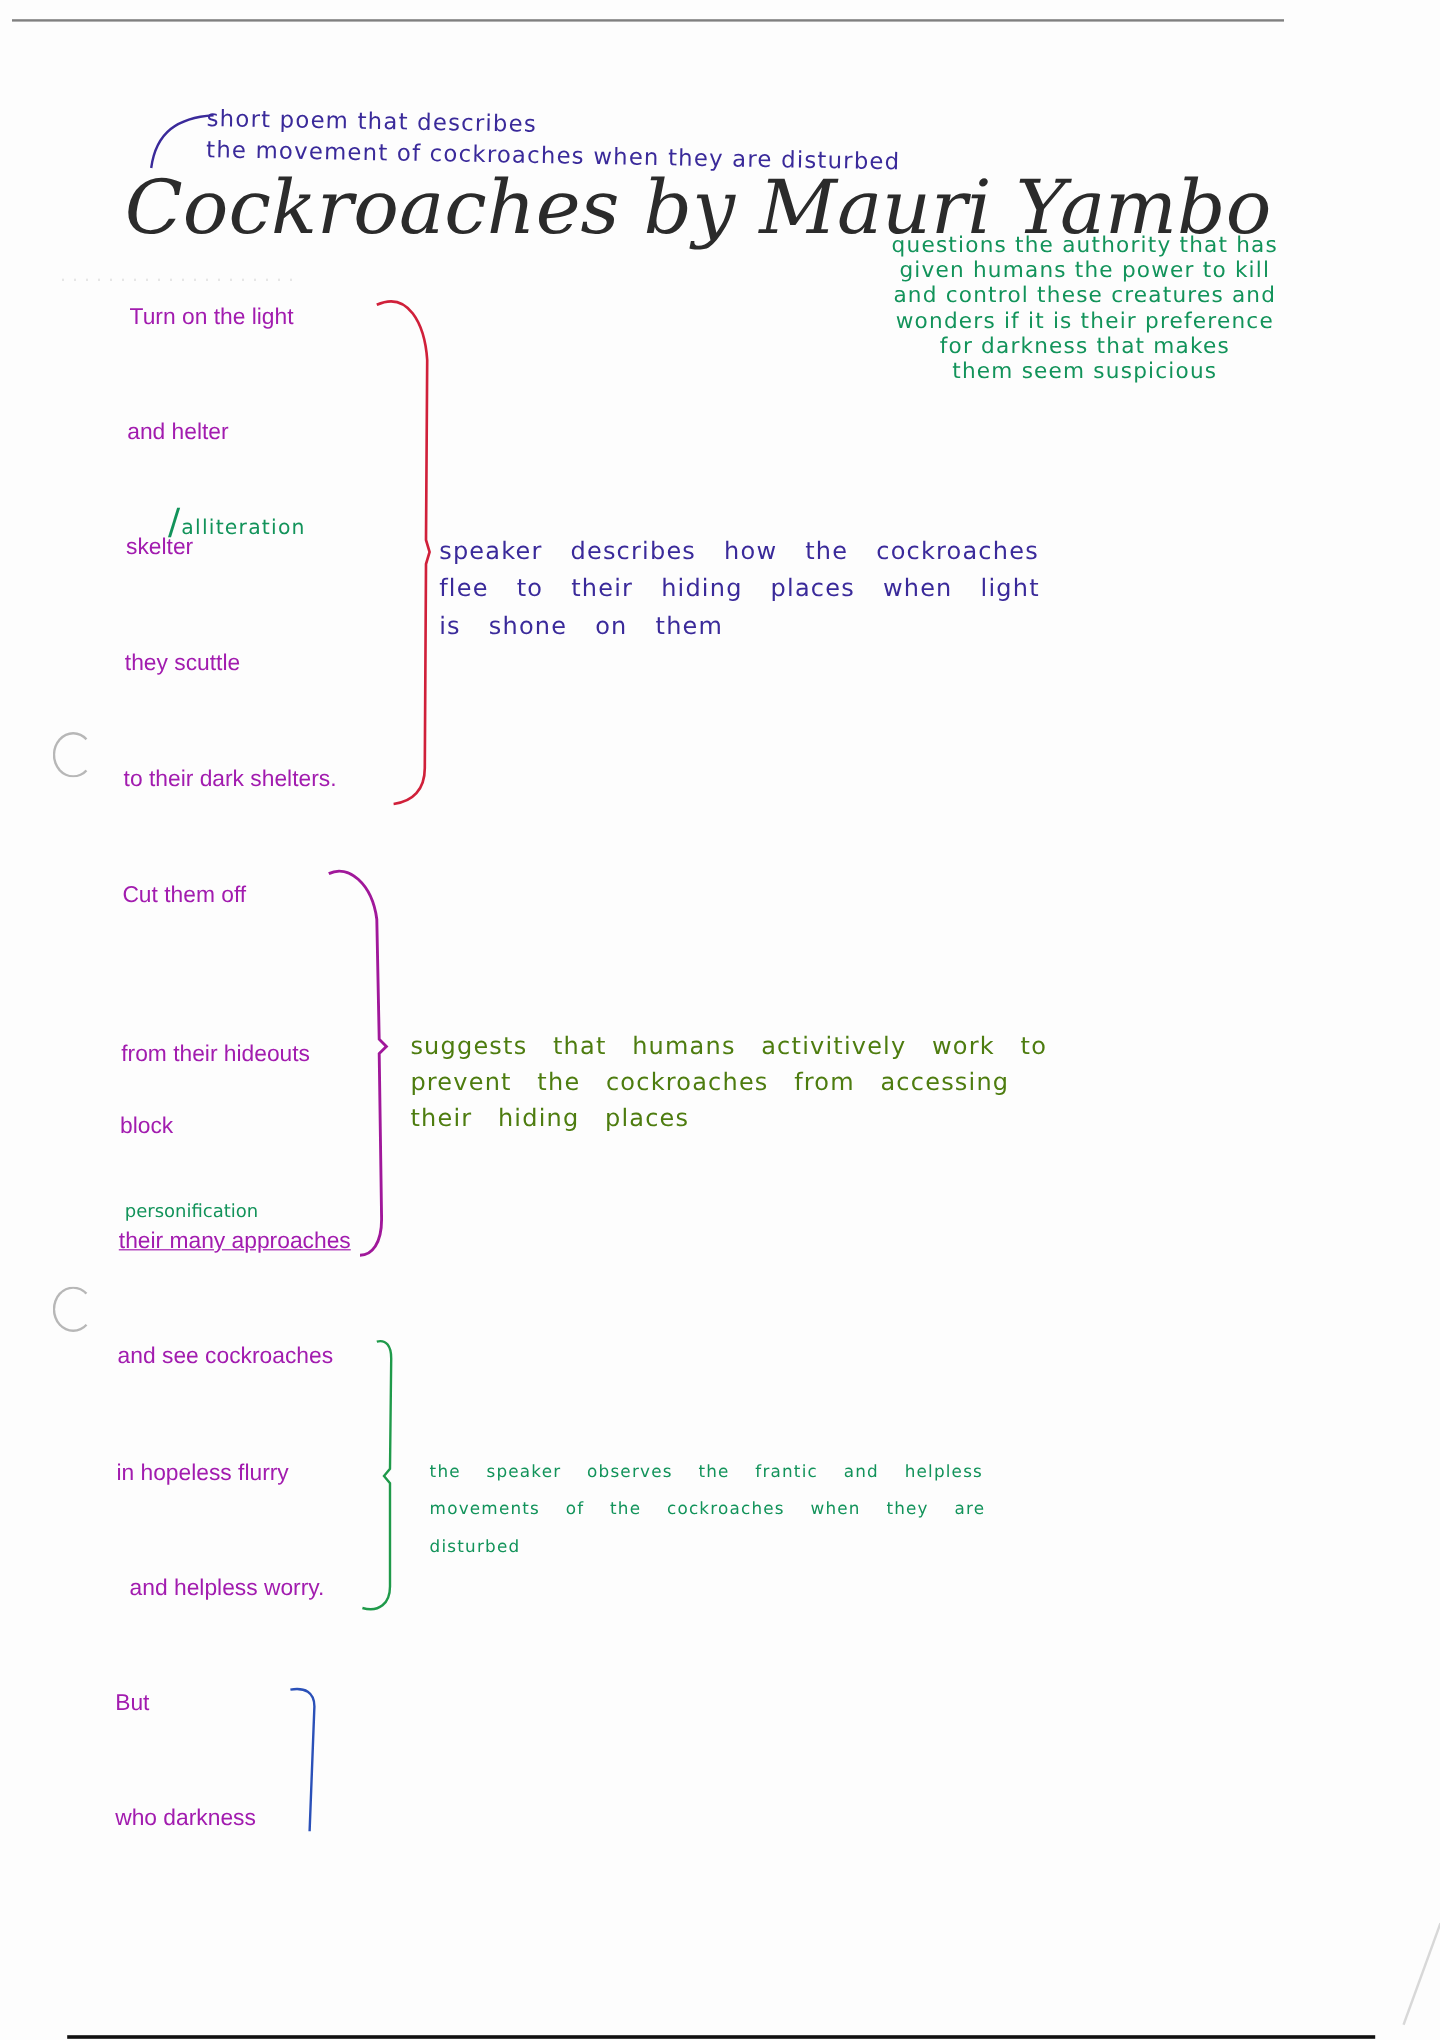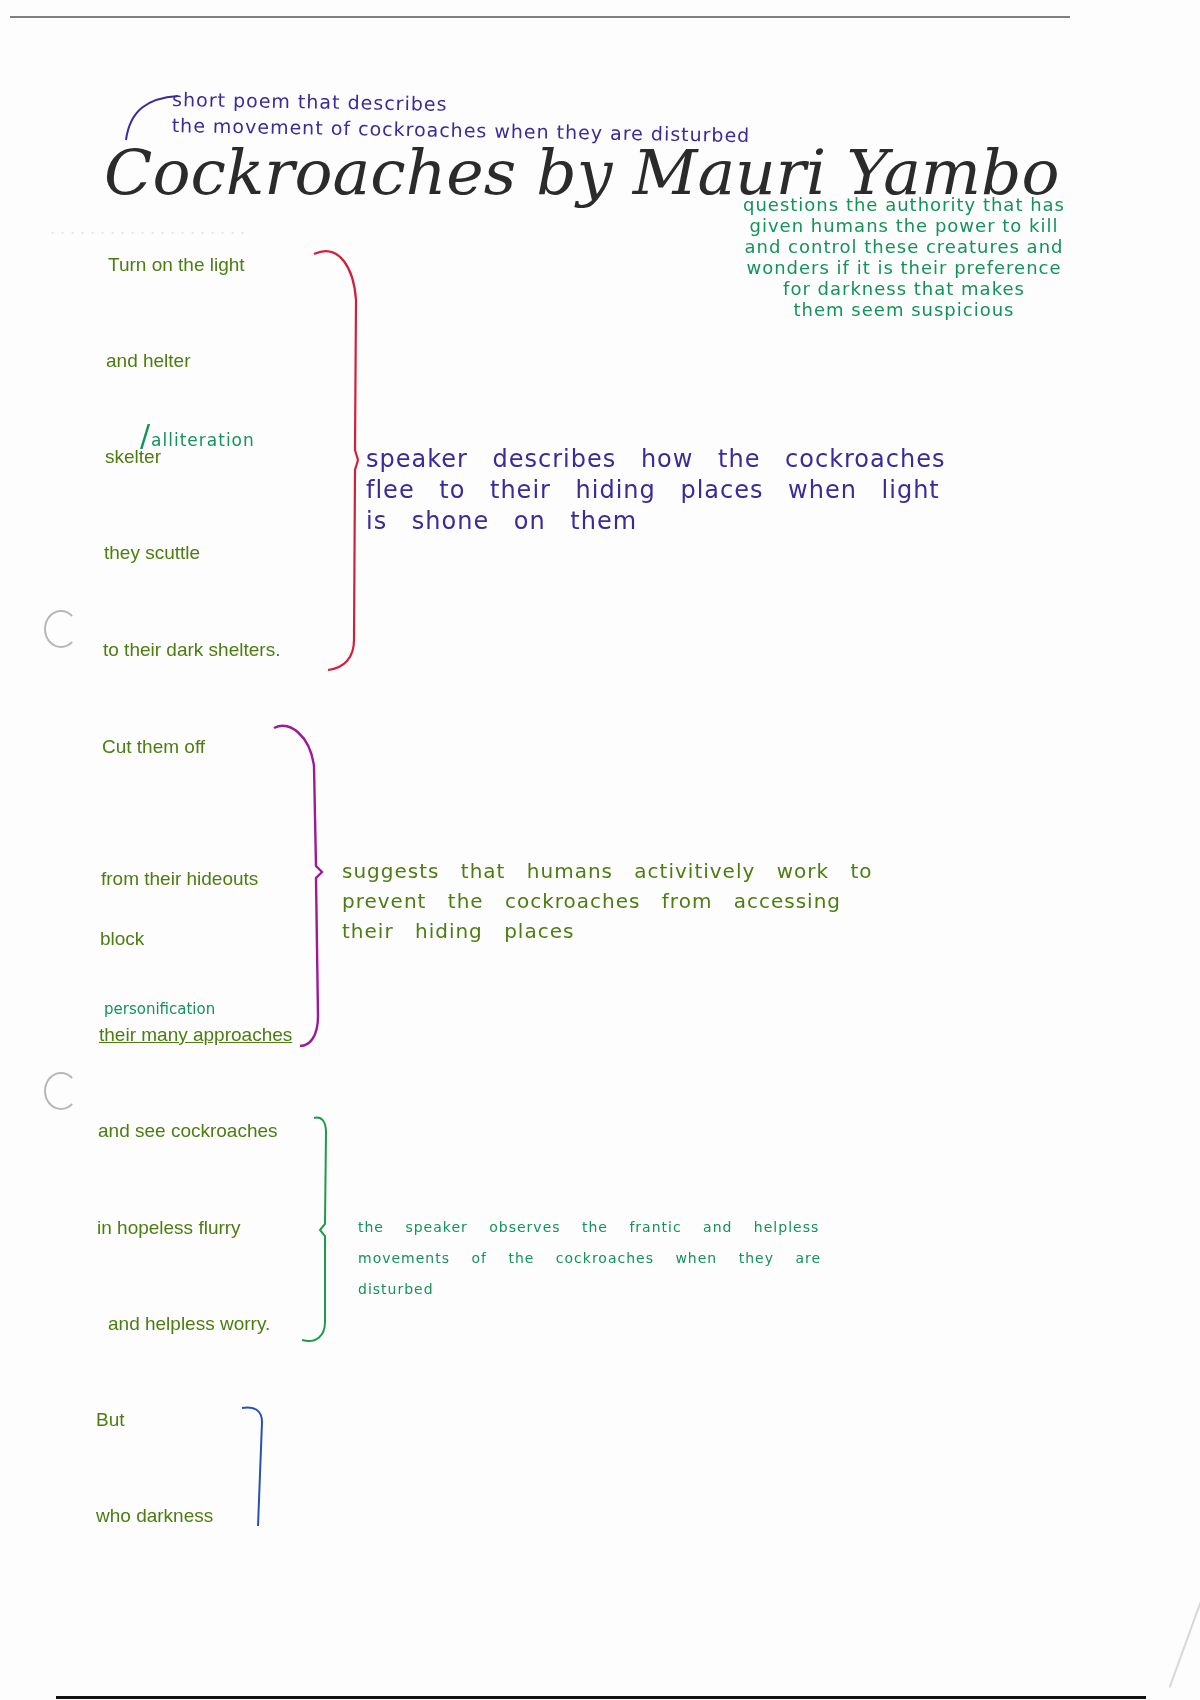--- a/index.html
+++ b/index.html
@@ -11,21 +11,21 @@
   .page-edge-top { position: absolute; left: 10px; top: 16px; width: 1060px; height: 2px; background: #6a6a6a; opacity: 0.85; }
   .page-edge-bottom { position: absolute; left: 56px; top: 1696px; width: 1090px; height: 3px; background: #111; }
   .corner-fold { position: absolute; right: 14px; top: 1600px; width: 2px; height: 90px; background: #d8d8d8; transform: rotate(20deg); }
   .title {
     position: absolute; left: 104px; top: 136px;
     font-family: "DejaVu Serif", serif; font-style: italic;
     font-size: 62px; color: #2b2b2b; letter-spacing: 0px; font-weight: normal;
     transform: scaleX(1.02); transform-origin: left;
   }
   .line {
-    position: absolute; font-size: 19px; color: #4d7c0f;
+    position: absolute; font-size: 19px; color: #a21caf;
     font-family: "Liberation Sans", sans-serif; white-space: nowrap;
   }
   .hand {
     position: absolute; font-family: "DejaVu Sans", sans-serif;
     font-size: 20px; line-height: 27px; white-space: pre-line;
     letter-spacing: 1px; font-weight: normal;
   }
   .purple { color: #3a2a9a; }
   .green { color: #12935a; }
   .blue { color: #4d7c0f; }
@@ -63,21 +63,21 @@
 <div class="hand green" style="left:140px;top:395px;font-size:17px;">
   <span style="font-size:30px;">/</span><span>alliteration</span>
 </div>
 <div class="line" style="left:105px;top:446px;">skelter</div>
 <div class="line" style="left:104px;top:542px;">they scuttle</div>
 <div class="line" style="left:103px;top:639px;">to their dark shelters.</div>
 
 <svg class="brace" style="left:300px;top:240px" width="60" height="440">
   <path d="M14 14 C40 2 54 30 56 60 L55 210 L58 220 L55 230 L54 400 C54 418 44 428 28 430" stroke="#d0203a" stroke-width="2.2" fill="none"></path>
 </svg>
-<div class="hand purple" style="left:366px;top:444px;font-size:24px;line-height:31px;word-spacing:16px;">speaker describes how the cockroaches
+<div class="hand purple" style="left:366px;top:444px;font-size:20px;line-height:31px;word-spacing:16px;">speaker describes how the cockroaches
 flee to their hiding places when light
 is shone on them</div>
 
 <div class="hole" style="left:44px;top:610px;"></div>
 
 <div class="line" style="left:102px;top:736px;">Cut them off</div>
 <div class="line" style="left:101px;top:832px;margin-top:36px;">from their hideouts</div>
 <div class="line" style="left:100px;top:928px;">block</div>
 <div class="hand green" style="left:104px;top:1000px;font-size:15px;line-height:18px;letter-spacing:0px;text-align:right;">personification</div>
 <div class="line" style="left:99px;top:1024px;text-decoration:underline;">their many approaches</div>

